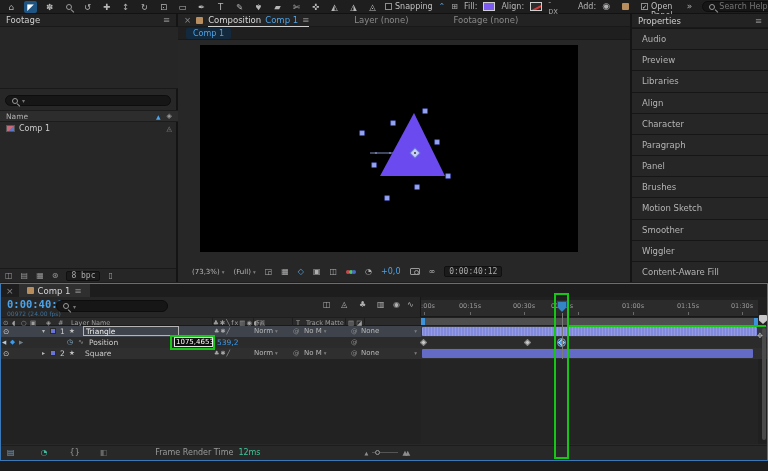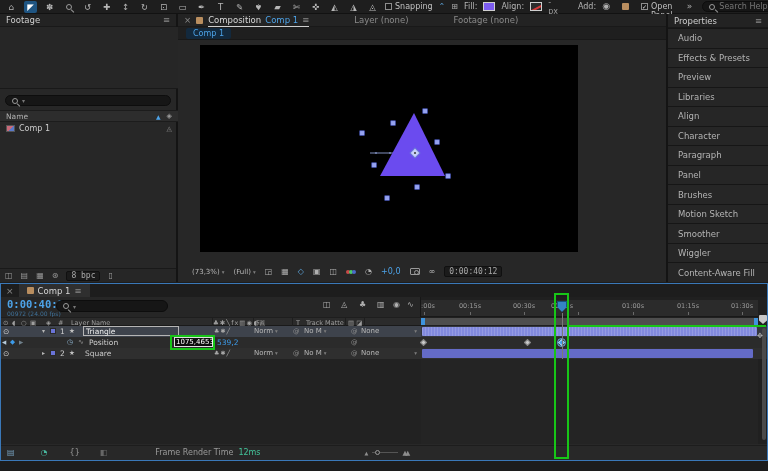--- a/index.html
+++ b/index.html
@@ -25,21 +25,21 @@
   .stroke-swatch::after{content:"";position:absolute;left:-2px;top:3.5px;width:17px;height:1.5px;
       background:#d83a3a;transform:rotate(-27deg)}
   .searchbox{display:flex;align-items:center;gap:4px;background:#161616;border:1px solid #0d0d0d;
       border-radius:7px;height:11px;padding:0 6px;color:#9a9a9a}
   .searchbox input{background:transparent;border:0;outline:0;color:#bbb;font-size:8px;width:86px;font-family:inherit}
   
   .main{position:absolute;top:14px;left:0;width:768px;height:268px;display:flex}
   .panel{background:#272727;position:relative}
   .project{width:178px;border-right:2px solid #141414}
   .comp{flex:1;border-right:2px solid #141414}
-  .props{width:100px}
+  .props{width:136px}
   .phead{height:13px;background:#232323;border-bottom:1px solid #191919;display:flex;
          align-items:center;padding:0 6px;gap:4px;font-size:8.5px;color:#cfcfcf}
   .mright{margin-left:auto;color:#8a8a8a}
   .tanbox{width:7px;height:7px;background:#b98e5f;border-radius:1px;flex:none}
   .compicon{width:9px;height:7px;border:1px solid #555;flex:none;
             background:linear-gradient(135deg,#c96a7a 0 50%,#5a79c8 50% 100%)}
   .viewer{position:absolute;left:22px;top:31px;width:378px;height:207px;background:#000}
   .comp-bottom{position:absolute;left:0;bottom:3px;height:15px;width:100%;display:flex;
                align-items:center;gap:9px;padding-left:14px;font-size:8px;color:#9a9a9a}
   .chip{background:#1b1b1b;border:1px solid #101010;border-radius:2px;padding:0 4px;height:11px;
@@ -227,21 +227,20 @@
     </div>
   </div>
 
   <div class="panel props">
     <div class="phead" style="height:14px">
       <span>Properties</span>
       <span class="mright">≡</span>
     </div>
     <div class="props-list">
       <div class="props-item">Audio</div>
-      <div class="props-item">Effects &amp; Presets</div>
       <div class="props-item">Preview</div>
       <div class="props-item">Libraries</div>
       <div class="props-item">Align</div>
       <div class="props-item">Character</div>
       <div class="props-item">Paragraph</div>
       <div class="props-item">Panel</div>
       <div class="props-item">Brushes</div>
       <div class="props-item">Motion Sketch</div>
       <div class="props-item">Smoother</div>
       <div class="props-item">Wiggler</div>

